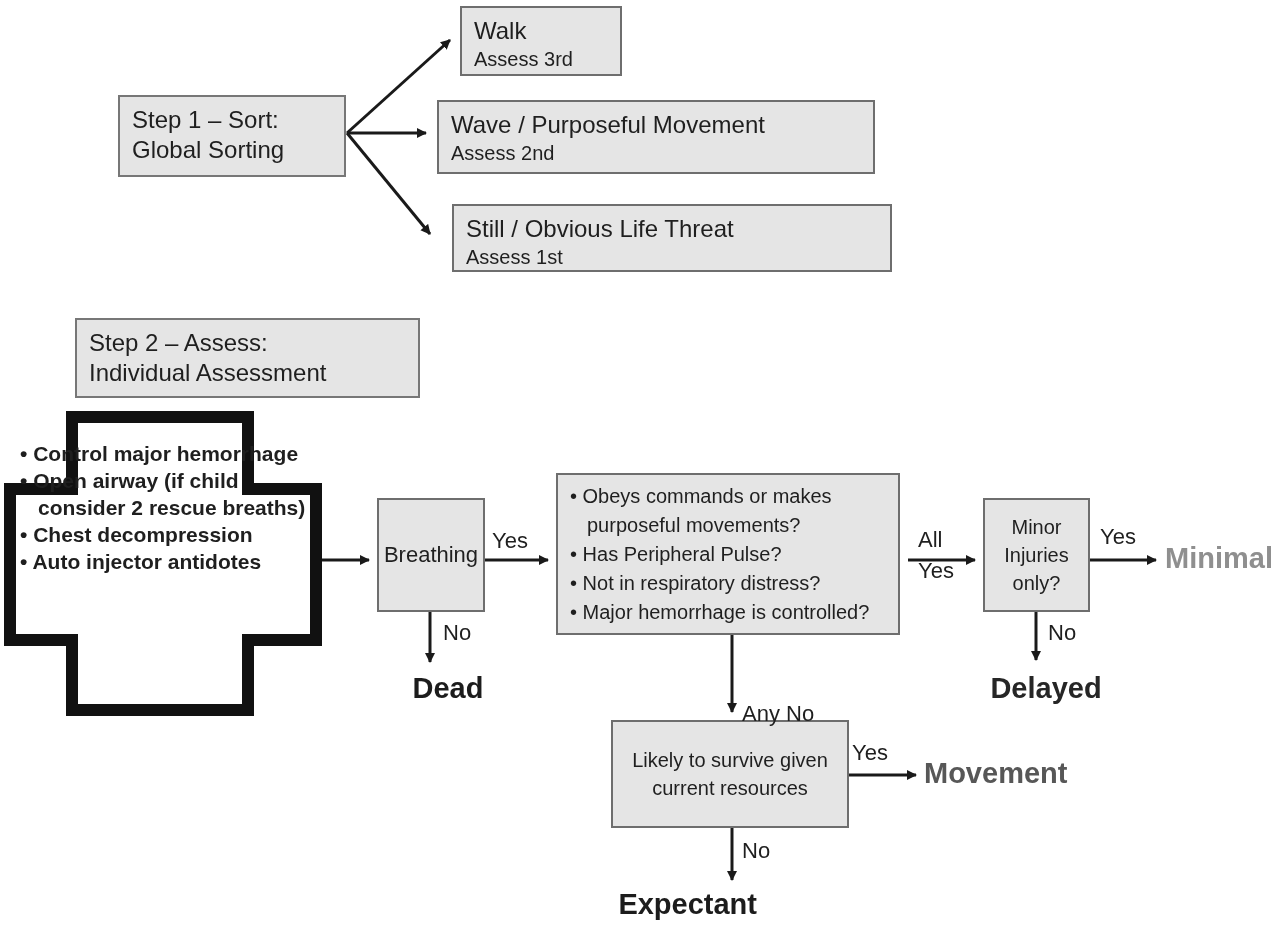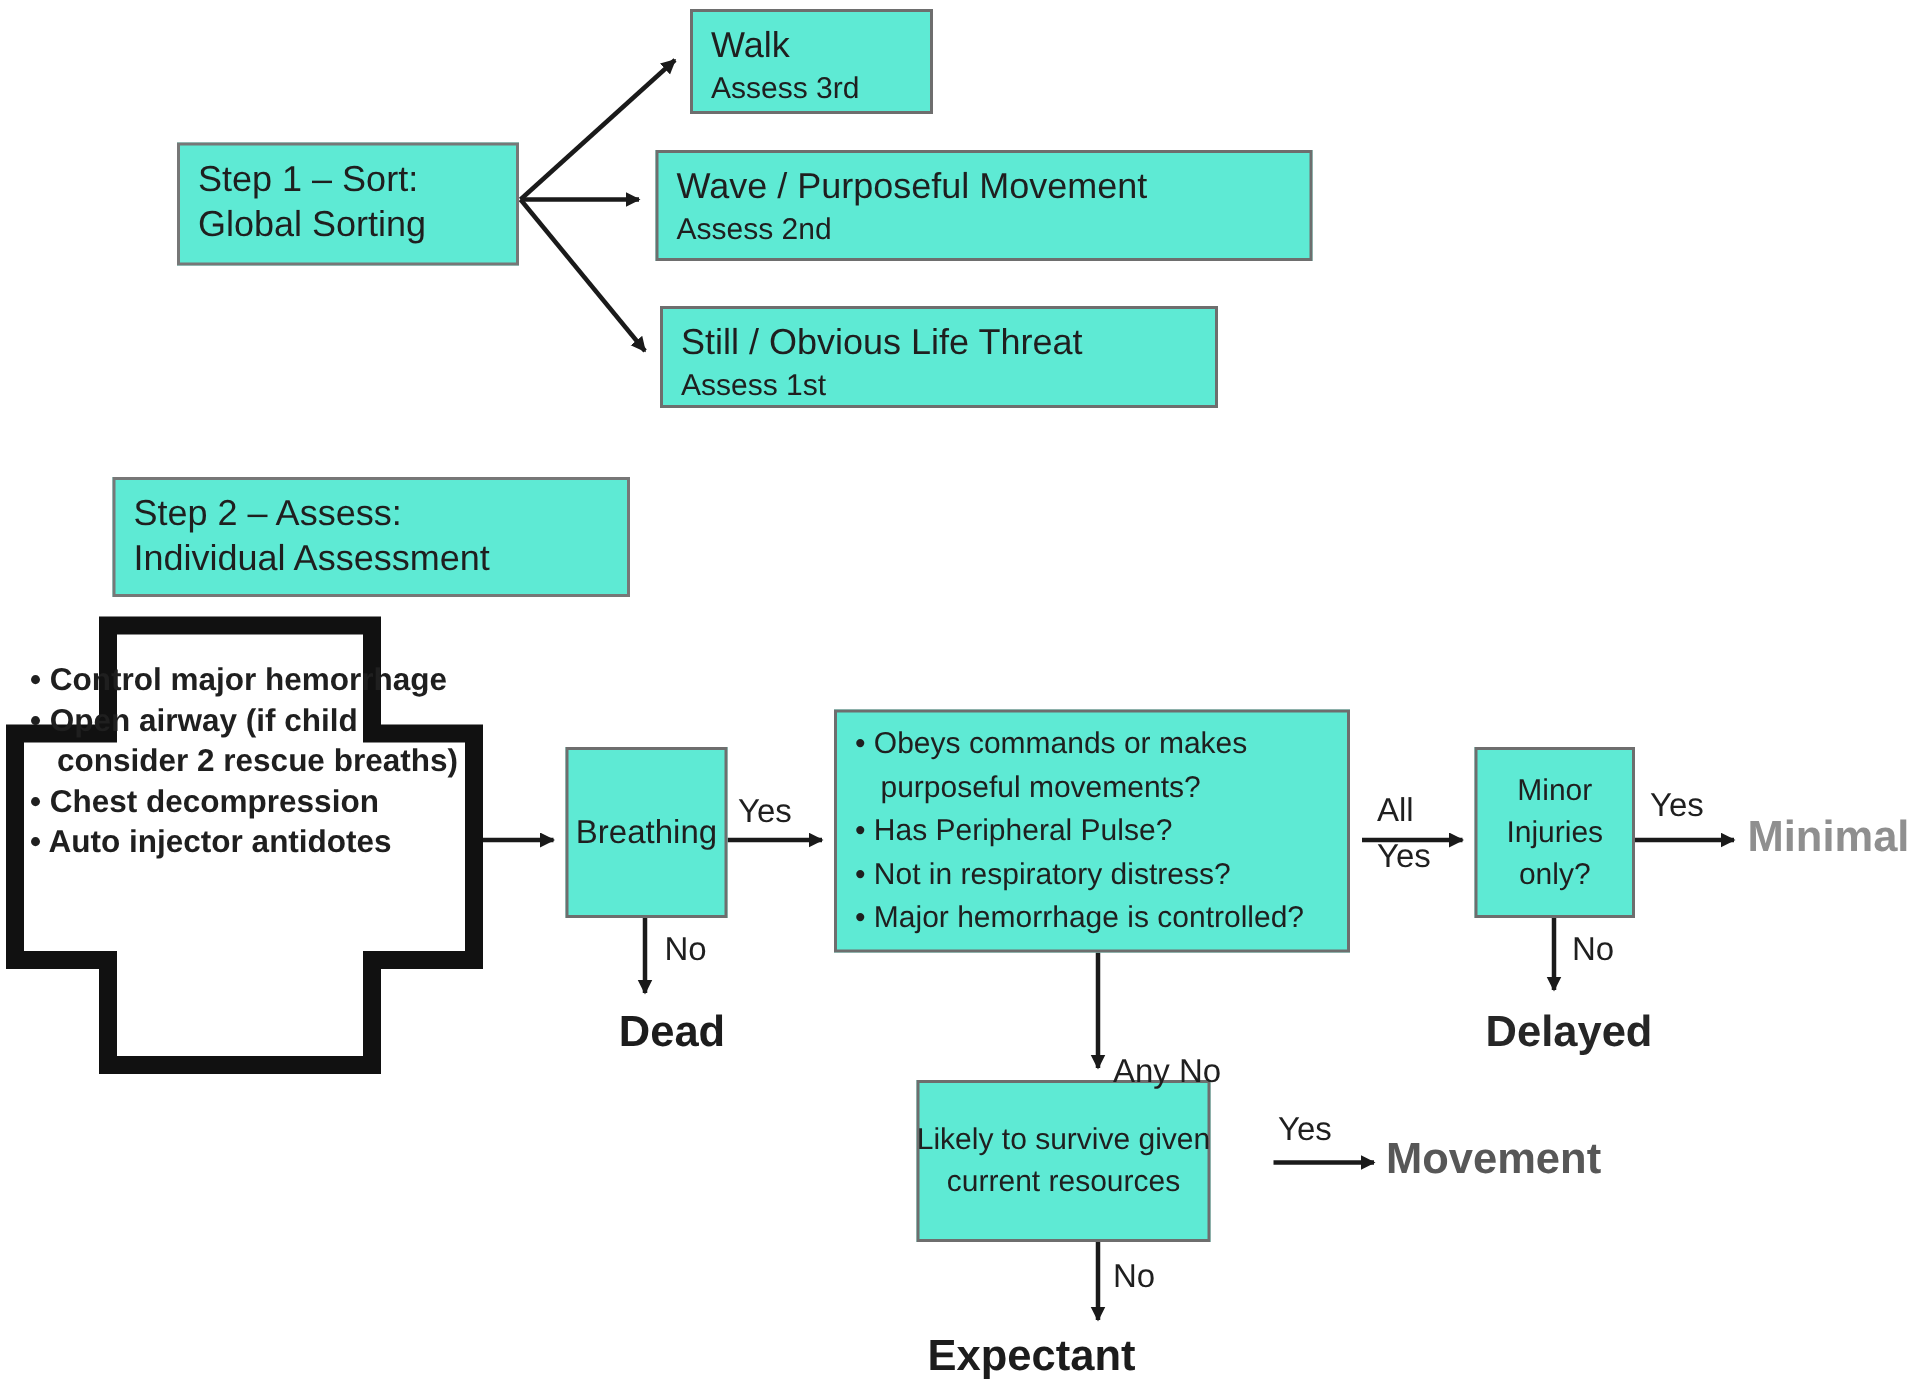--- a/index.html
+++ b/index.html
@@ -18,21 +18,21 @@
   }
   #arrow-layer {
     position: absolute;
     left: 0; top: 0;
     width: 1280px; height: 926px;
     z-index: 1;
     pointer-events: none;
   }
   .box {
     position: absolute;
-    background: #5eead4;
+    background: #e5e5e5;
     border: 2px solid #6e6e6e;
     box-sizing: border-box;
     z-index: 2;
   }
   .pad {
     padding: 8px 12px;
   }
   .title-line {
     font-size: 24px;
     line-height: 30px;
@@ -93,30 +93,30 @@
     white-space: nowrap;
   }
   .crit-line.indent { padding-left: 17px; }
   #minor-box {
     left: 983px; top: 498px; width: 107px; height: 114px;
     text-align: center;
     padding-top: 13px;
   }
   .minor-line { font-size: 20px; line-height: 28px; white-space: nowrap; }
   #survive-box {
-    left: 611px; top: 720px; width: 196px; height: 108px;
+    left: 611px; top: 720px; width: 238px; height: 108px;
     display: flex; flex-direction: column;
     align-items: center; justify-content: center;
   }
   .survive-line { font-size: 20px; line-height: 28px; white-space: nowrap; }
   #step1-box { left: 118px; top: 95px;  width: 228px; height: 82px; border-color: #777; }
   #step2-box { left: 75px;  top: 318px; width: 345px; height: 80px; border-color: #777; }
   #walk-box  { left: 460px; top: 6px;   width: 162px; height: 70px; }
   #wave-box  { left: 437px; top: 100px; width: 438px; height: 74px; }
-  #still-box { left: 440px; top: 204px; width: 372px; height: 68px; }
+  #still-box { left: 452px; top: 204px; width: 440px; height: 68px; }
 </style>
 </head>
 <body>
 
 <div id="canvas">
 
   <svg id="arrow-layer" viewBox="0 0 1280 926" xmlns="http://www.w3.org/2000/svg">
     <defs>
       <marker id="ah" markerWidth="11" markerHeight="11" refX="9" refY="5" orient="auto" markerUnits="userSpaceOnUse">
         <path d="M0,0 L10,5 L0,10 Z" fill="#1a1a1a"></path>

